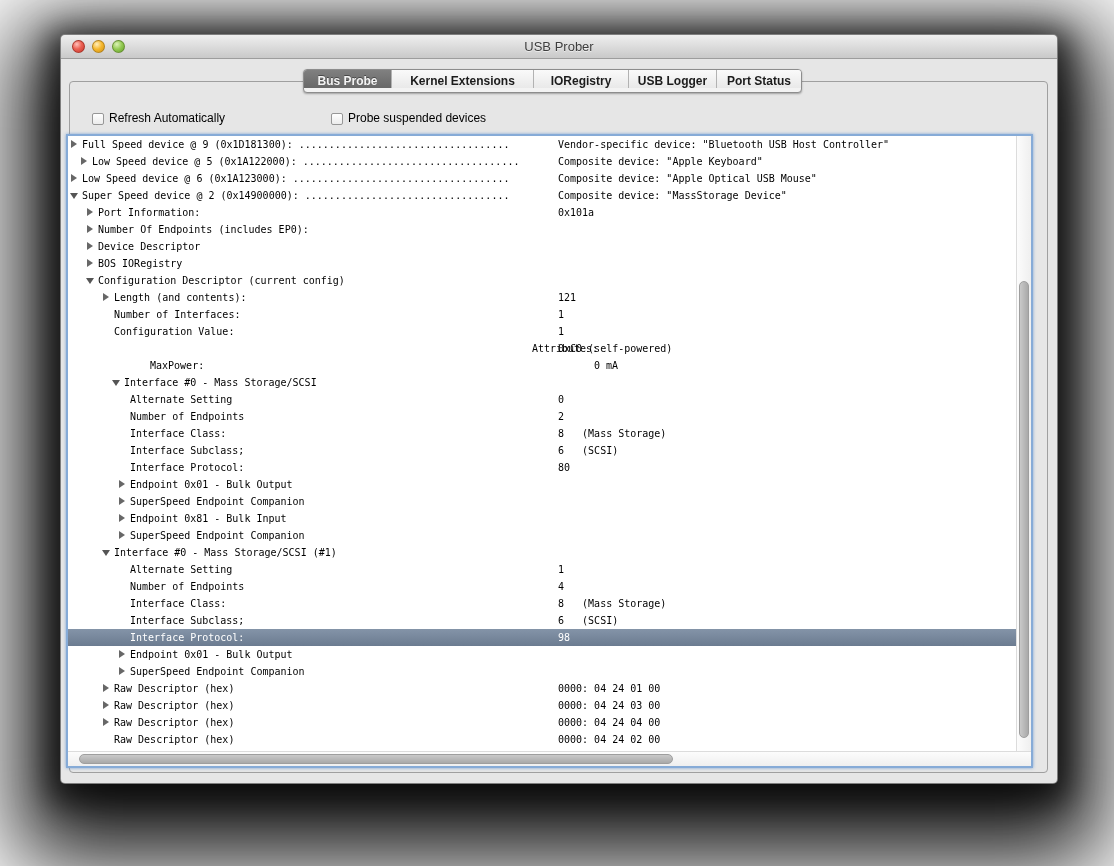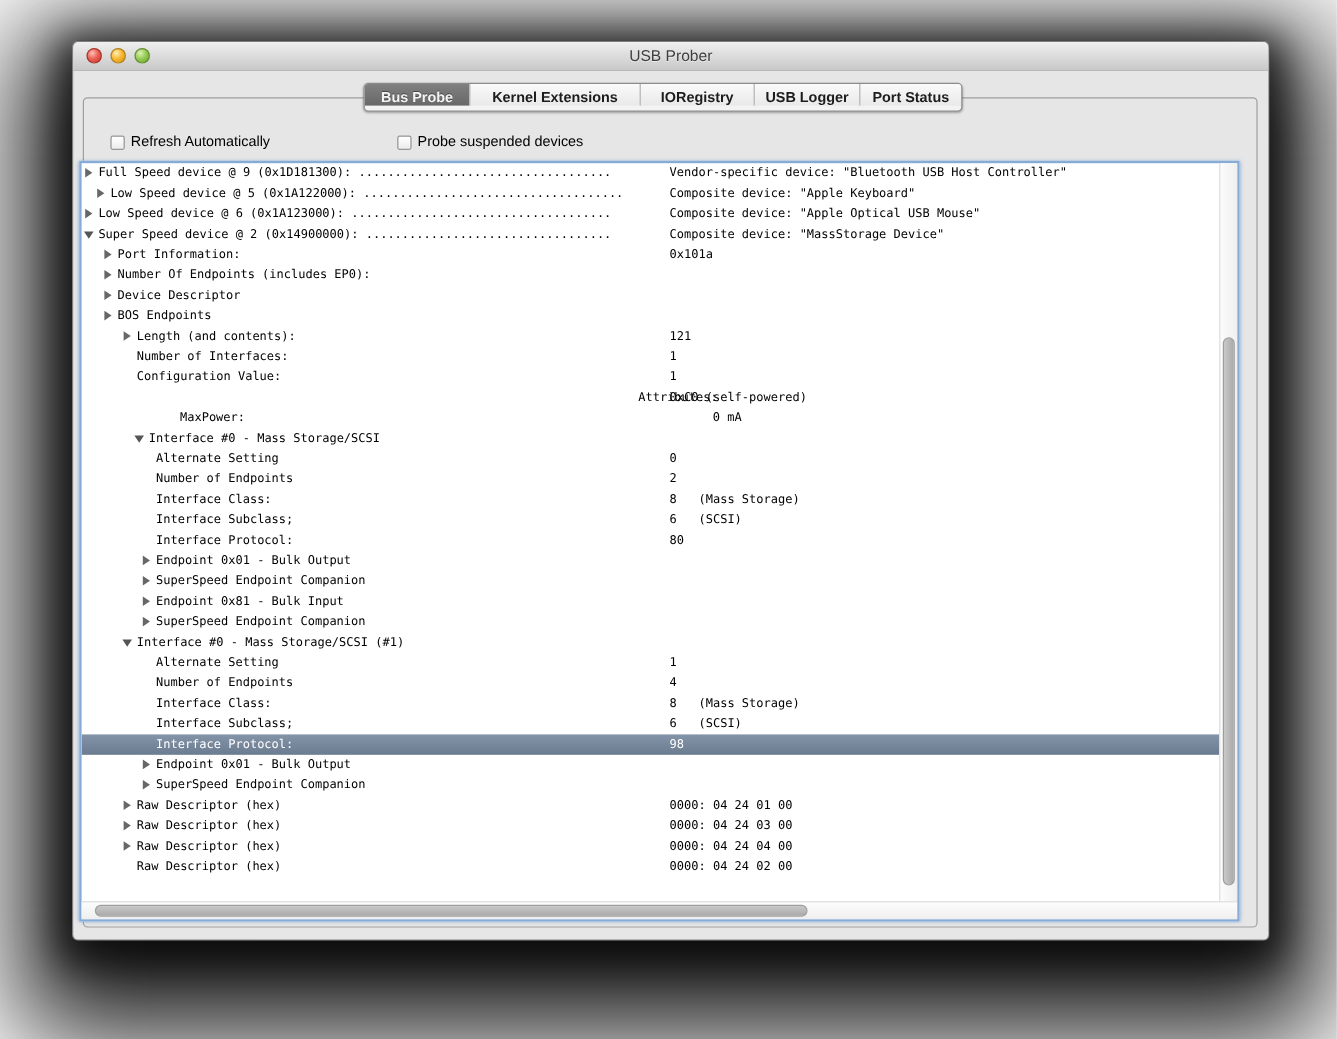--- a/index.html
+++ b/index.html
@@ -101,21 +101,22 @@
 
     <div class="scrollframe">
       <div class="rows">
           <div class="row" style="padding-left: 2px;"><span class="tri tri-right"></span><span class="lab">Full Speed device @ 9 (0x1D181300): ...................................</span><span class="val">Vendor-specific device: "Bluetooth USB Host Controller"</span></div>
           <div class="row" style="padding-left: 12px;"><span class="tri tri-right"></span><span class="lab">Low Speed device @ 5 (0x1A122000): ....................................</span><span class="val">Composite device: "Apple Keyboard"</span></div>
           <div class="row" style="padding-left: 2px;"><span class="tri tri-right"></span><span class="lab">Low Speed device @ 6 (0x1A123000): ....................................</span><span class="val">Composite device: "Apple Optical USB Mouse"</span></div>
           <div class="row" style="padding-left: 2px;"><span class="tri tri-down"></span><span class="lab">Super Speed device @ 2 (0x14900000): ..................................</span><span class="val">Composite device: "MassStorage Device"</span></div>
           <div class="row" style="padding-left: 18px;"><span class="tri tri-right"></span><span class="lab">Port Information:</span><span class="val">0x101a</span></div>
           <div class="row" style="padding-left: 18px;"><span class="tri tri-right"></span><span class="lab">Number Of Endpoints (includes EP0):</span></div>
           <div class="row" style="padding-left: 18px;"><span class="tri tri-right"></span><span class="lab">Device Descriptor</span></div>
-          <div class="row" style="padding-left: 18px;"><span class="tri tri-right"></span><span class="lab">BOS Endpoints</span></div>
+          <div class="row" style="padding-left: 18px;"><span class="tri tri-right"></span><span class="lab">BOS IORegistry</span></div>
+          <div class="row" style="padding-left: 18px;"><span class="tri tri-down"></span><span class="lab">Configuration Descriptor (current config)</span></div>
           <div class="row" style="padding-left: 34px;"><span class="tri tri-right"></span><span class="lab">Length (and contents):</span><span class="val">121</span></div>
           <div class="row" style="padding-left: 34px;"><span class="tri "></span><span class="lab">Number of Interfaces:</span><span class="val">1</span></div>
           <div class="row" style="padding-left: 34px;"><span class="tri "></span><span class="lab">Configuration Value:</span><span class="val">1</span></div>
           <div class="row" style="padding-left: 34px; text-align: center;"><span class="tri "></span><span class="lab">Attributes:</span><span class="val">0xC0 (self-powered)</span></div>
           <div class="row" style="padding-left: 34px; margin-left: 36px;"><span class="tri "></span><span class="lab">MaxPower:</span><span class="val">0 mA</span></div>
           <div class="row" style="padding-left: 44px;"><span class="tri tri-down"></span><span class="lab">Interface #0 - Mass Storage/SCSI</span></div>
           <div class="row" style="padding-left: 50px;"><span class="tri "></span><span class="lab">Alternate Setting</span><span class="val">0</span></div>
           <div class="row" style="padding-left: 50px;"><span class="tri "></span><span class="lab">Number of Endpoints</span><span class="val">2</span></div>
           <div class="row" style="padding-left: 50px;"><span class="tri "></span><span class="lab">Interface Class:</span><span class="val">8   (Mass Storage)</span></div>
           <div class="row" style="padding-left: 50px;"><span class="tri "></span><span class="lab">Interface Subclass;</span><span class="val">6   (SCSI)</span></div>

